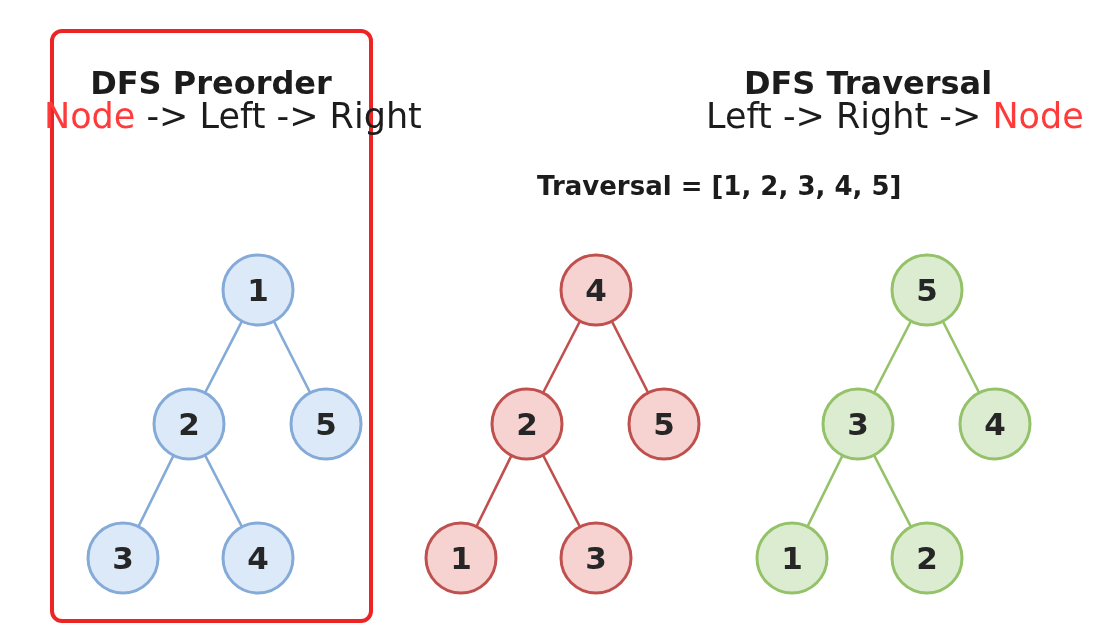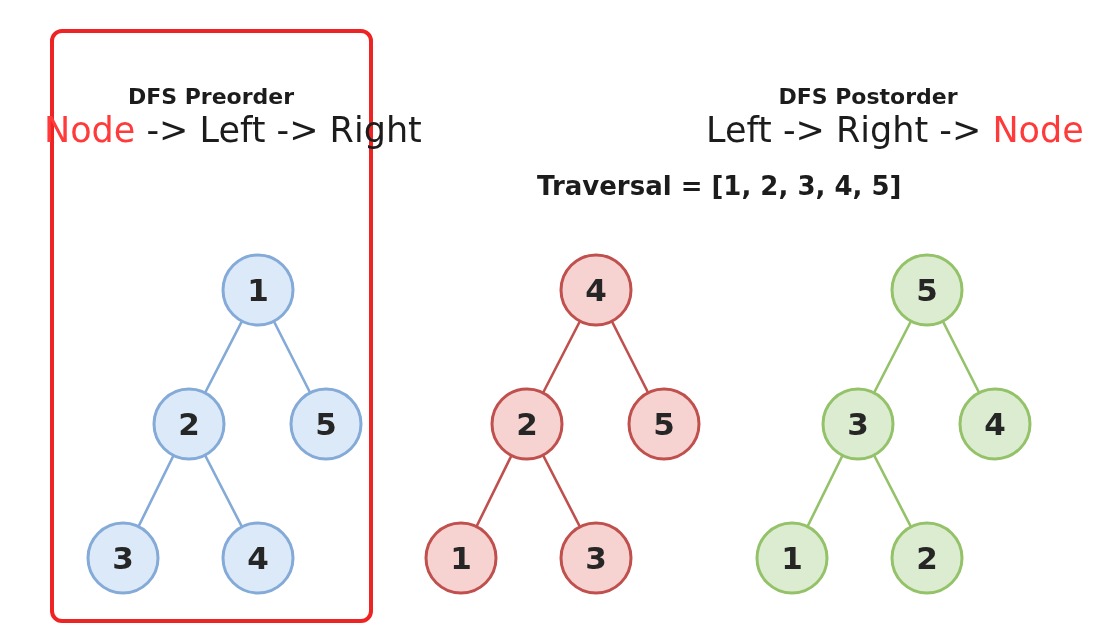--- a/index.html
+++ b/index.html
@@ -11,21 +11,21 @@
   .canvas{
     position:relative;width:1094px;height:634px;background:#ffffff;overflow:hidden;
     font-family:"DejaVu Sans", sans-serif;color:var(--ink);
   }
   .highlight-box{
     position:absolute;left:50px;top:29px;width:315px;height:586px;
     border:4px solid var(--red-box);border-radius:12px;background:transparent;
   }
   .panel-header{position:absolute;top:66px;text-align:center;}
   .panel-header .title{
-    font-size:22px;font-weight:700;line-height:34px;letter-spacing:0px;color:var(--ink);margin-top:14px;
+    font-size:32px;font-weight:700;line-height:34px;letter-spacing:0px;color:var(--ink);
   }
   .panel-header .formula{
     font-size:35px;font-weight:400;line-height:33px;white-space:pre;color:var(--ink);
   }
   .formula .red{color:var(--red-word);}
   .header-1{left:44px;width:334px;}
   .header-2{left:378px;width:324px;}
   .header-3{left:706px;width:324px;}
   .traversal{
     position:absolute;left:537px;top:171px;width:360px;text-align:center;
@@ -45,21 +45,21 @@
 
   <div class="panel-header header-1">
     <div class="title">DFS Preorder</div>
     <div class="formula"><span></span><span class="red">Node</span><span> -&gt; Left -&gt; Right</span></div>
   </div>
 
   <div class="panel-header header-2">
   </div>
 
   <div class="panel-header header-3">
-    <div class="title">DFS Postorder</div>
+    <div class="title">DFS Traversal</div>
     <div class="formula"><span>Left -&gt; Right -&gt; </span><span class="red">Node</span><span></span></div>
   </div>
 
   <div class="traversal">Traversal = [1, 2, 3, 4, 5]</div>
 
   <svg class="tree tree-1" xmlns="http://www.w3.org/2000/svg" viewBox="0 0 275 360">
       <line x1="170" y1="52" x2="101" y2="186" stroke="#84aad8" stroke-width="2.6" stroke-linecap="round"></line>
       <line x1="170" y1="52" x2="238" y2="186" stroke="#84aad8" stroke-width="2.6" stroke-linecap="round"></line>
       <line x1="101" y1="186" x2="35" y2="320" stroke="#84aad8" stroke-width="2.6" stroke-linecap="round"></line>
       <line x1="101" y1="186" x2="170" y2="320" stroke="#84aad8" stroke-width="2.6" stroke-linecap="round"></line>

